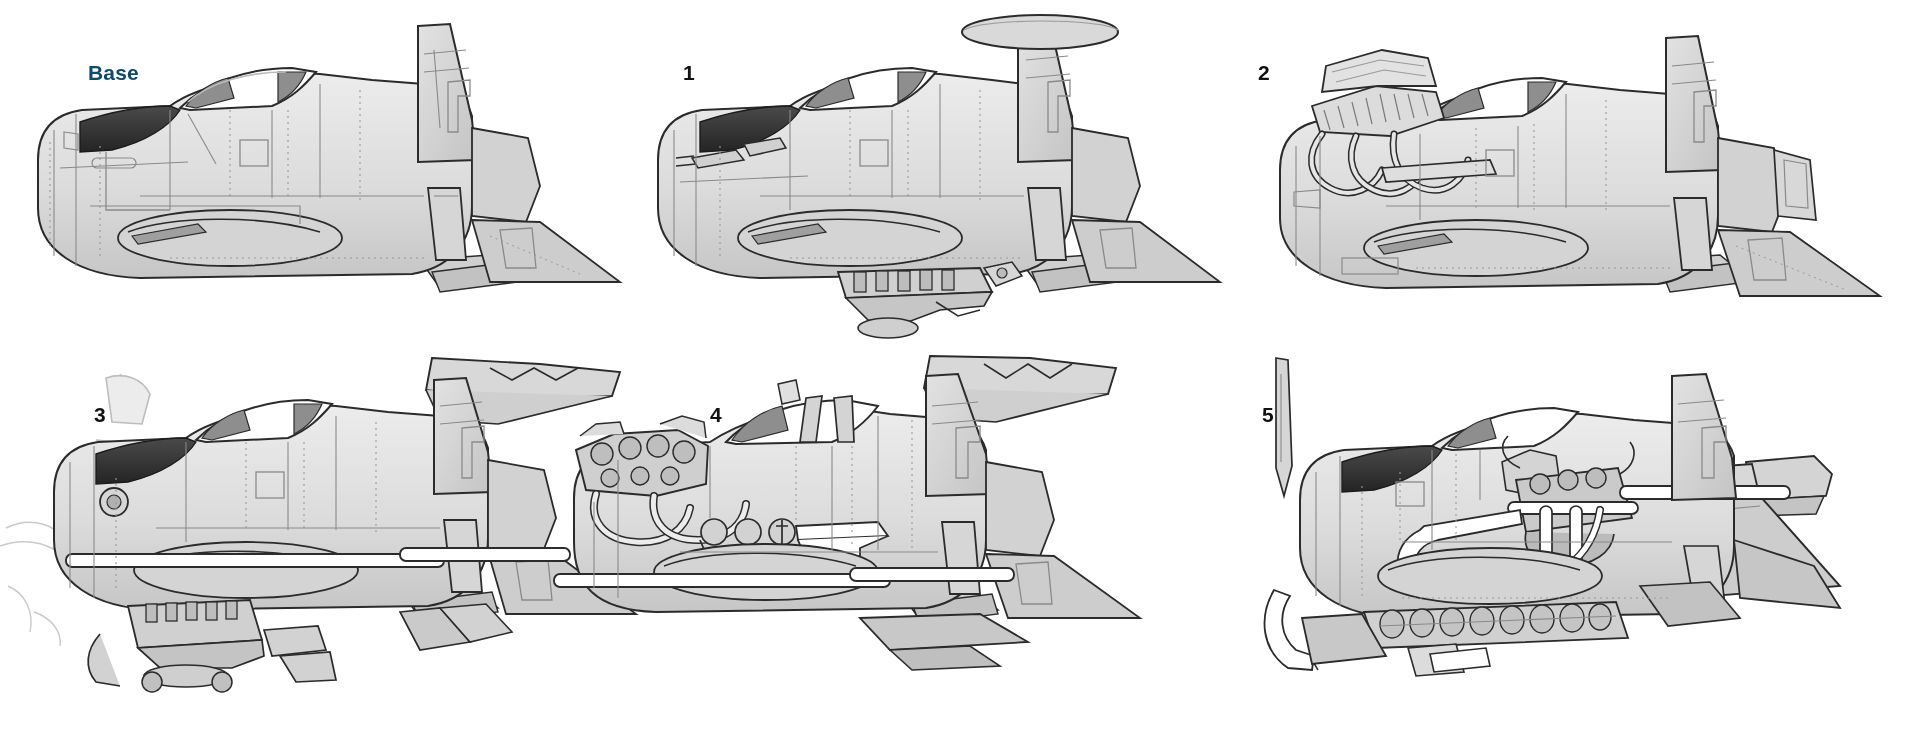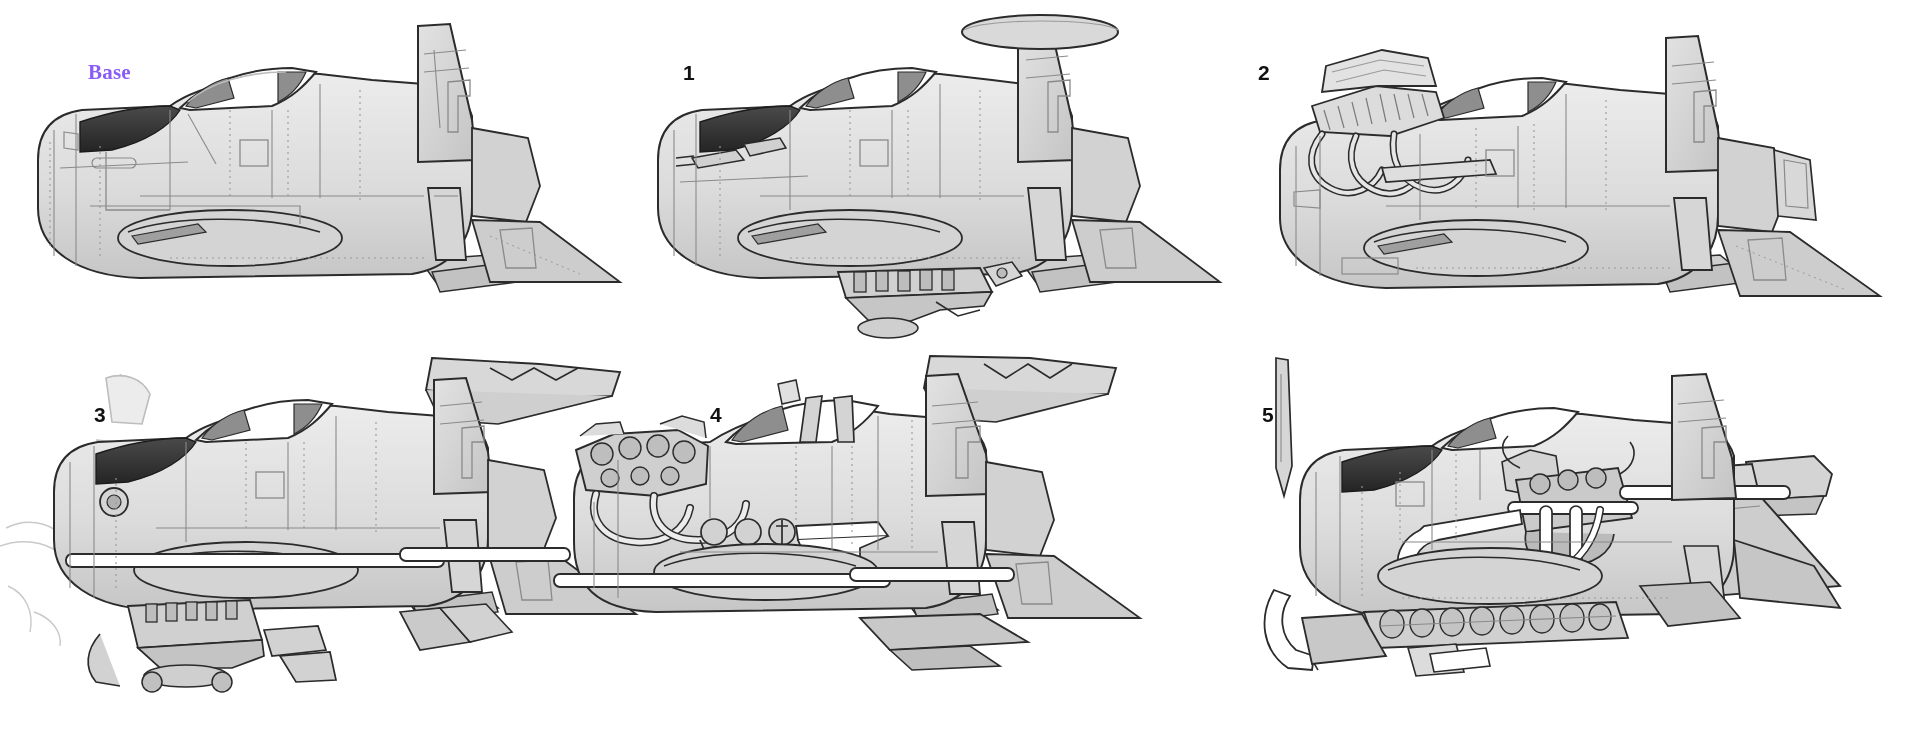--- a/index.html
+++ b/index.html
@@ -23,21 +23,21 @@
   }
   .art{position:absolute;left:0;top:0;}
   svg{display:block;overflow:visible;}
 </style>
 </head>
 <body style="background: rgb(255, 255, 255);">
 
 <div id="sheet">
 
   <div class="panel" style="left:0px;top:0px;width:640px;height:360px;">
-    <div class="panel-label" style="left: 88px; top: 62px; color: #8b5cf6; font-family: Liberation Serif, serif;">Base</div>
+    <div class="panel-label" style="left: 88px; top: 62px; color: #0c4a6e;">Base</div>
     <div class="art" style="left:20px;top:10px;">
       <svg width="640" height="350" viewBox="0 0 640 350">
         <defs>
           <linearGradient id="bodyGradA" x1="0" y1="0" x2="0" y2="1">
             <stop offset="0%" stop-color="#ececec"></stop>
               <stop offset="55%" stop-color="#dcdcdc"></stop>
               <stop offset="100%" stop-color="#c6c6c6"></stop>
           </linearGradient>
           <linearGradient id="tailGradA" x1="0" y1="0" x2="1" y2="1">
             <stop offset="0%" stop-color="#e2e2e2"></stop>

